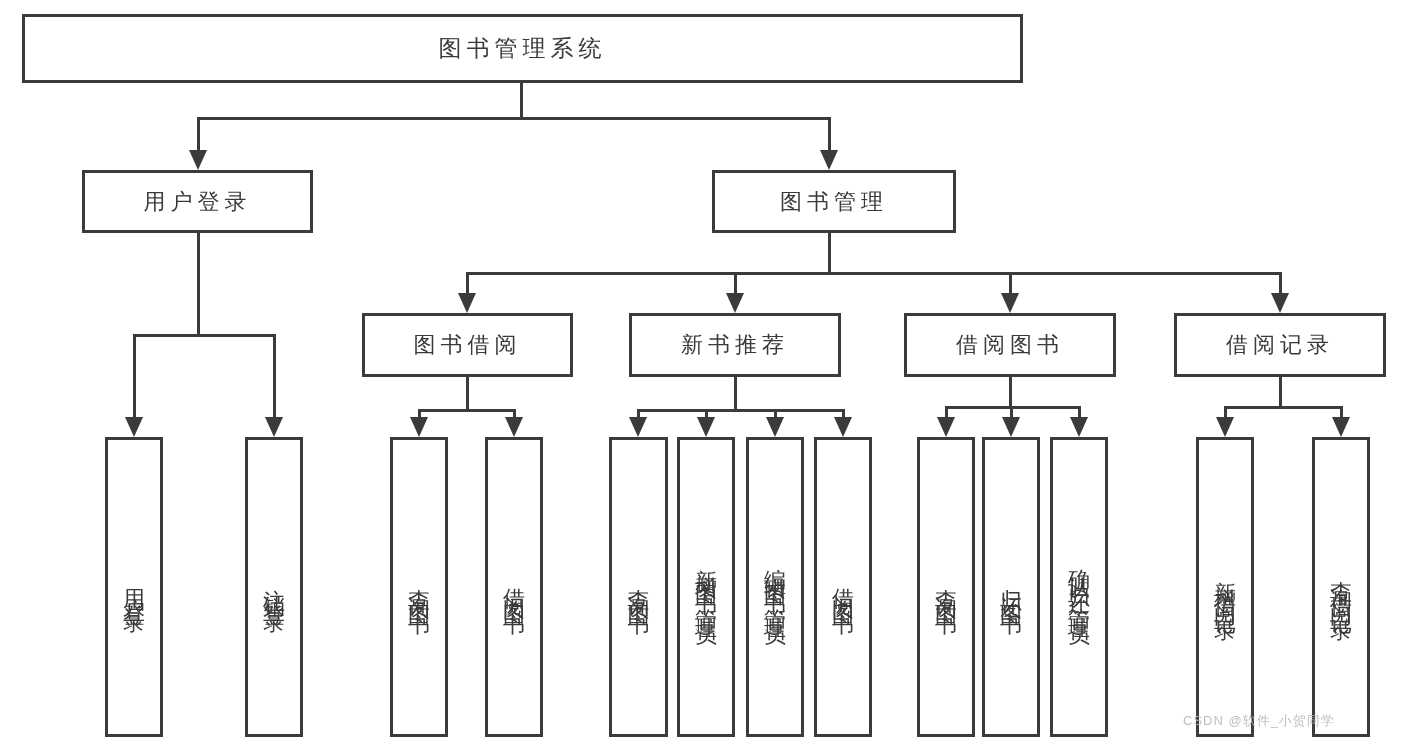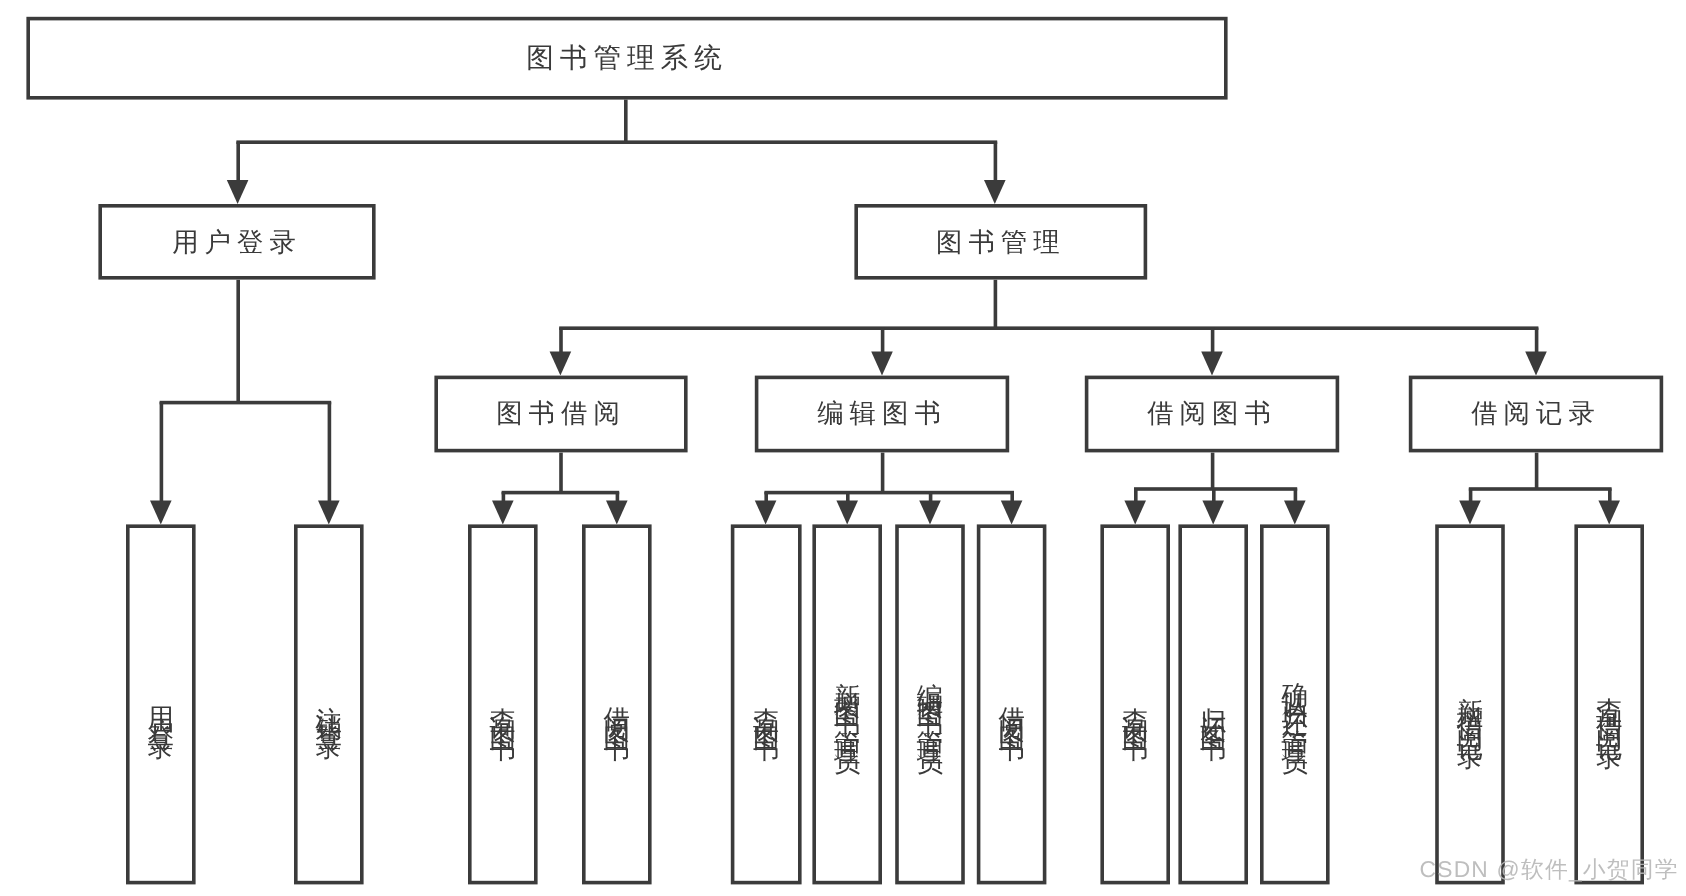--- a/index.html
+++ b/index.html
@@ -45,21 +45,21 @@
   .arrowhead{
     position:absolute;width:0;height:0;
     border-left:9px solid transparent;
     border-right:9px solid transparent;
     border-top:20px solid var(--line);
     z-index:1;
   }
   #watermark{
     position:absolute;
     left:1183px;top:712px;
-    font-size:19px;
+    font-size:13px;
     letter-spacing:1px;
     color:var(--wm);
     white-space:nowrap;
     z-index:5;
     opacity:.9;
   }
 </style>
 </head>
 <body>
 
@@ -128,21 +128,21 @@
     <span class="lbl">用户登录</span>
   </div>
   <div class="node h-node" style="left:712px;top:170px;width:244px;height:63px">
     <span class="lbl">图书管理</span>
   </div>
 
   <div class="node h-node" style="left:362px;top:313px;width:211px;height:64px">
     <span class="lbl">图书借阅</span>
   </div>
   <div class="node h-node" style="left:629px;top:313px;width:212px;height:64px">
-    <span class="lbl">编辑图书</span>
+    <span class="lbl">新书推荐</span>
   </div>
   <div class="node h-node" style="left:904px;top:313px;width:212px;height:64px">
     <span class="lbl">借阅图书</span>
   </div>
   <div class="node h-node" style="left:1174px;top:313px;width:212px;height:64px">
     <span class="lbl">借阅记录</span>
   </div>
 
   <div class="node v-node" style="left:105px;top:437px;width:58px;height:300px">
     <span class="lbl">用户登录</span>

